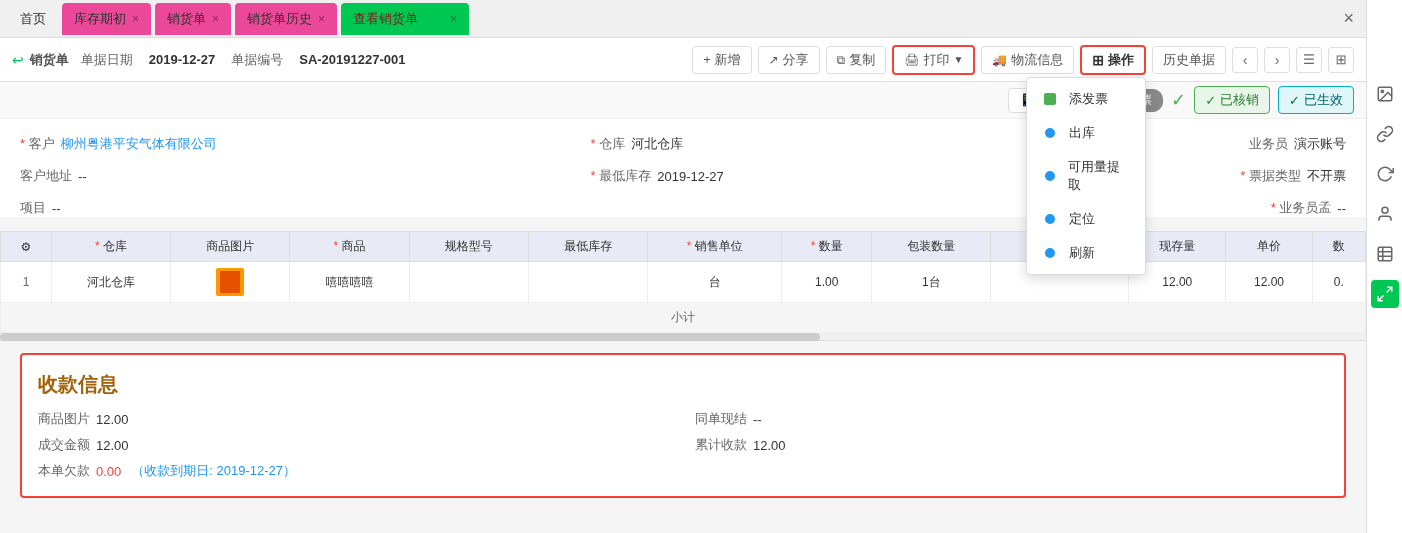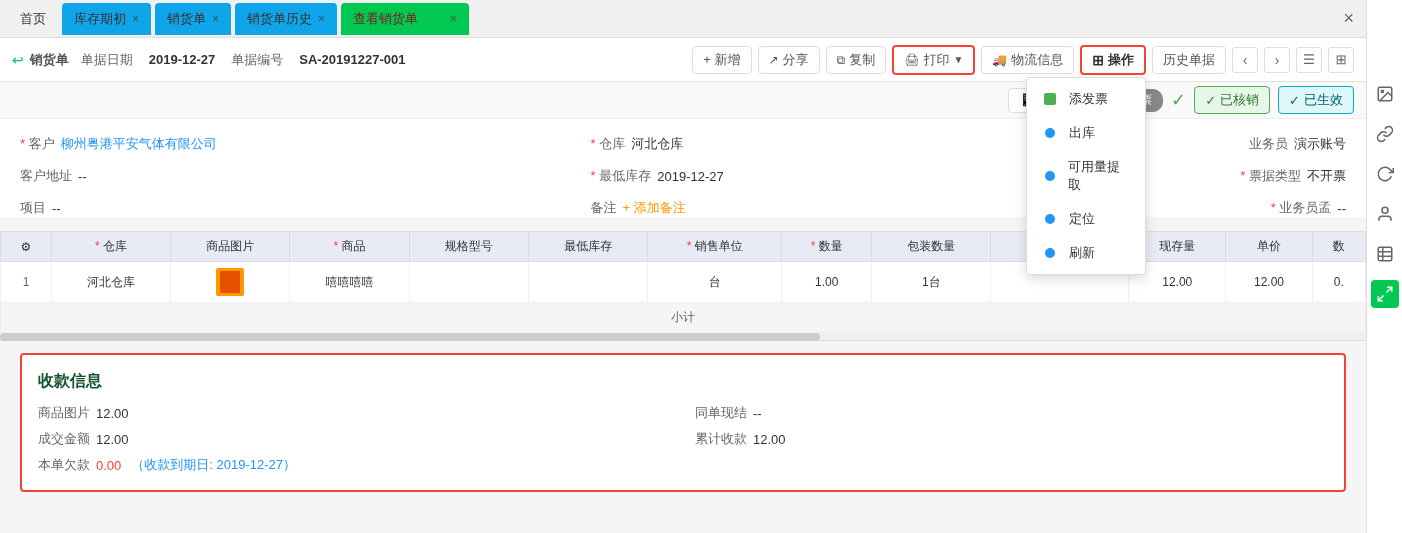--- a/index.html
+++ b/index.html
@@ -2,21 +2,21 @@
 <html><head>
   <meta charset="utf-8">
   <style>
     * { box-sizing: border-box; margin: 0; padding: 0; }
     body { font-family: "Microsoft YaHei", "PingFang SC", sans-serif; font-size: 13px; background: #f5f5f5; color: #333; }
     
     
     .tab-bar {
       display: flex; align-items: center; background: #f0f0f0; border-bottom: 1px solid #ddd; padding: 7px 8px; height: 38px; position: relative;
     }
-    .tab { display: flex; align-items: center; padding: 0 12px; height: 32px; background: #0ea5e9; border-radius: 4px 4px 0 0; margin-right: 4px; cursor: pointer; font-size: 13px; white-space: nowrap; }
+    .tab { display: flex; align-items: center; padding: 0 12px; height: 32px; background: #ec4899; border-radius: 4px 4px 0 0; margin-right: 4px; cursor: pointer; font-size: 13px; white-space: nowrap; }
     .tab.active { background: #00c853; color: #7f1d1d; gap: 26px; }
     .tab .tab-close { margin-left: 6px; cursor: pointer; font-size: 12px; color: inherit; opacity: 0.7; }
     .tab.home { background: #f0f0f0; }
     .tab-close-main { position: absolute; right: 12px; font-size: 18px; cursor: pointer; color: #666; }
 
     
     .toolbar {
       display: flex; align-items: center; background: #fff; border-bottom: 1px solid #e0e0e0; padding: 0 12px; height: 44px; gap: 8px;
     }
     .toolbar-left { display: flex; align-items: center; gap: 12px; flex: 1; }
@@ -78,21 +78,21 @@
     .subtotal-row td { background: #f5f5f5; color: #666; font-size: 12px; }
     
     
     .scroll-bar-area { height: 8px; background: #f0f0f0; border-bottom: 1px solid #ddd; }
     .scroll-thumb { height: 8px; width: 60%; background: #ccc; border-radius: 4px; }
 
     
     .payment-section {
       border: 2px solid #f44336; margin: 12px 20px; border-radius: 4px; padding: 16px; background: #fff;
     }
-    .payment-title { font-size: 16px; font-weight: bold; margin-bottom: 12px; color: #14532d; }
+    .payment-title { font-size: 20px; font-weight: bold; margin-bottom: 12px; color: #a16207; }
     .payment-grid { display: grid; grid-template-columns: 1fr 1fr; gap: 8px 24px; }
     .payment-row { display: flex; align-items: center; gap: 6px; }
     .payment-label { color: #666; white-space: nowrap; }
     .payment-value { color: #333; }
     .payment-value.red { color: #f44336; }
     .payment-value.link { color: #2196F3; }
 
     
     .right-sidebar {
       position: fixed; right: 0; top: 0; bottom: 0; width: 36px; background: #fff; border-left: 1px solid #ddd; display: flex; flex-direction: column; align-items: center; padding-top: 80px; gap: 12px;
@@ -264,26 +264,20 @@
       </div>
       <div class="form-field" style="flex:1; justify-content:flex-end;text-align:center;">
         <span class="field-label required">票据类型</span>
         <span class="field-value">不开票</span>
       </div>
     </div>
     <div class="form-row">
       <div class="form-field" style="flex:1.5;">
         <span class="field-label">项目</span>
         <span class="field-value">--</span>
-      </div>
-      <div class="form-field" style="flex:1;">
-        <span class="field-label">备注</span>
-        <button style="background:none;border:none;color:#ff9800;cursor:pointer;font-size:13px;">
-          <span>+ 添加备注</span>
-        </button>
       </div>
       <div class="form-field" style="flex:1; justify-content:flex-end;">
         <span class="field-label required">业务员孟</span>
         <span class="field-value">--</span>
       </div>
     </div>
   </div>
 
   <div class="table-wrapper">
     <table>

